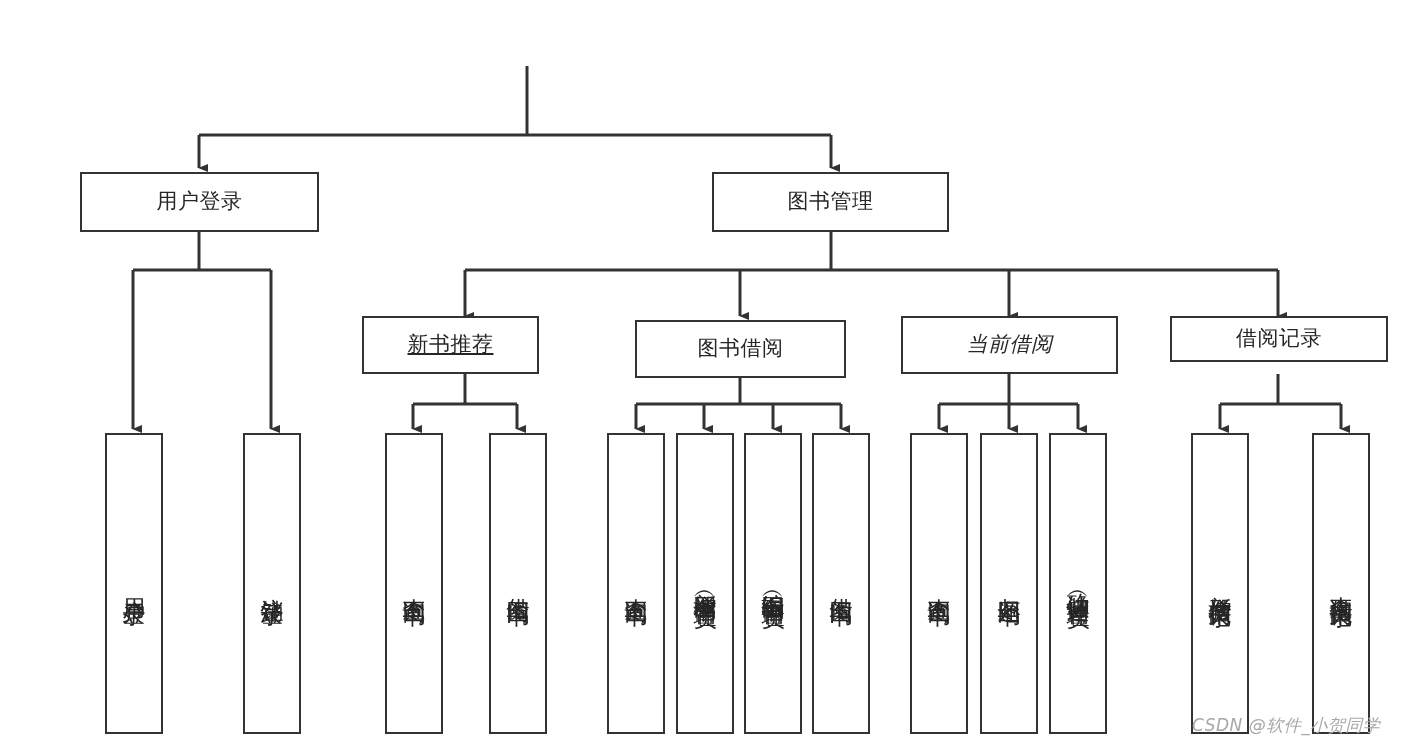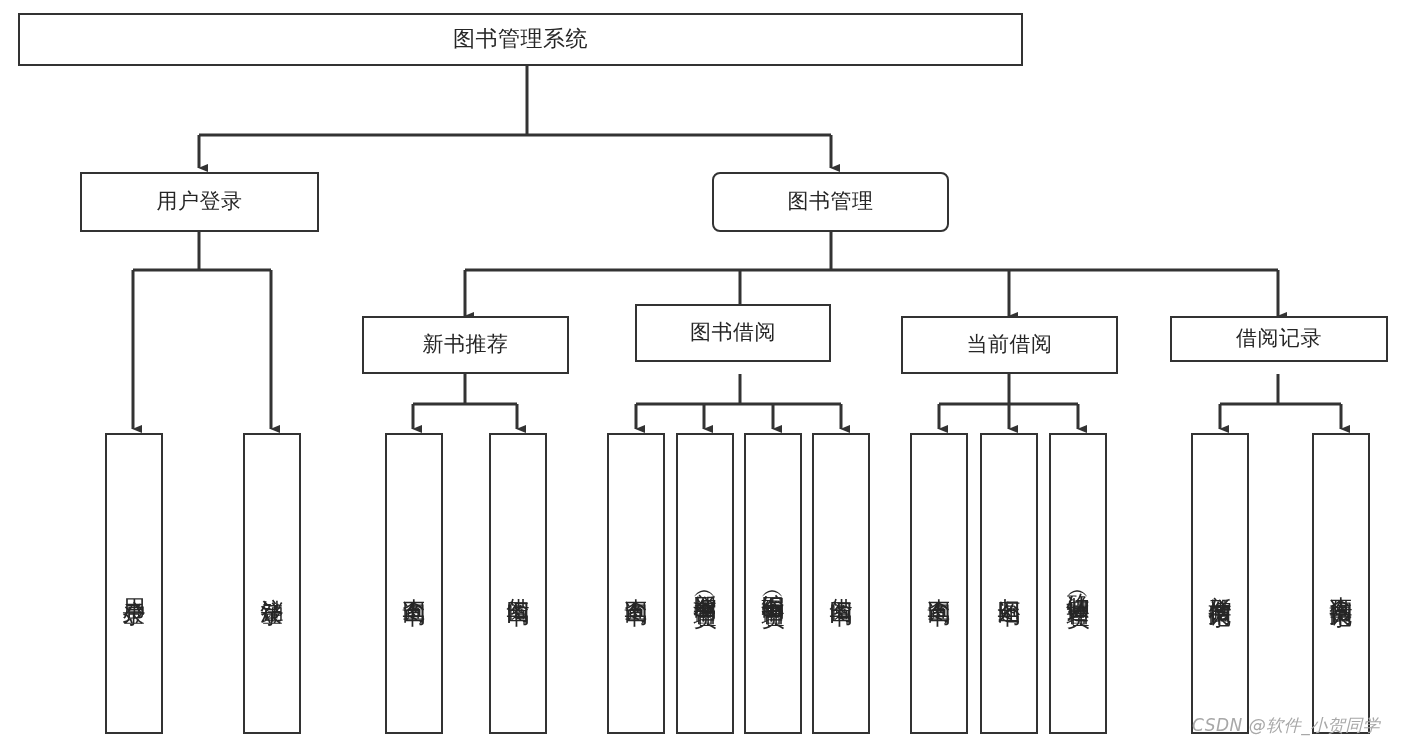--- a/index.html
+++ b/index.html
@@ -117,28 +117,27 @@
       <path d="M1009,404 L1009,429" marker-end="url(#arrow)"></path>
       <path d="M1078,404 L1078,429" marker-end="url(#arrow)"></path>
 
       <path d="M1278,374 L1278,404"></path>
       <path d="M1220,404 L1341,404"></path>
       <path d="M1220,404 L1220,429" marker-end="url(#arrow)"></path>
       <path d="M1341,404 L1341,429" marker-end="url(#arrow)"></path>
     </g>
   </svg>
 
-  <div class="node node-h node-root" style="left:18px; top:13px; width:1005px; height:53px;">图书管理系统</div>
 
   <div class="node node-h" style="left:80px; top:172px; width:239px; height:60px;">用户登录</div>
-  <div class="node node-h" style="left:712px; top:172px; width:237px; height:60px;border-radius:8px;">图书管理</div>
+  <div class="node node-h" style="left:712px; top:172px; width:237px; height:60px;">图书管理</div>
 
-  <div class="node node-h" style="left:362px; top:316px; width:207px; height:58px;">新书推荐</div>
-  <div class="node node-h" style="left:635px; top:304px; width:196px; height:58px;">图书借阅</div>
-  <div class="node node-h" style="left:901px; top:316px; width:217px; height:58px;">当前借阅</div>
+  <div class="node node-h" style="left:362px; top:316px; width:177px; height:58px;text-decoration:underline;">新书推荐</div>
+  <div class="node node-h" style="left:635px; top:320px; width:211px; height:58px;">图书借阅</div>
+  <div class="node node-h" style="left:901px; top:316px; width:217px; height:58px;font-style:italic;">当前借阅</div>
   <div class="node node-h" style="left:1170px; top:316px; width:218px; height:46px;">借阅记录</div>
 
   <div class="node node-v" style="left:105px; top:433px; width:58px; height:301px;">
     <span class="vtext">用户登录</span>
   </div>
   <div class="node node-v" style="left:243px; top:433px; width:58px; height:301px;">
     <span class="vtext">注销登录</span>
   </div>
 
   <div class="node node-v" style="left:385px; top:433px; width:58px; height:301px;">

